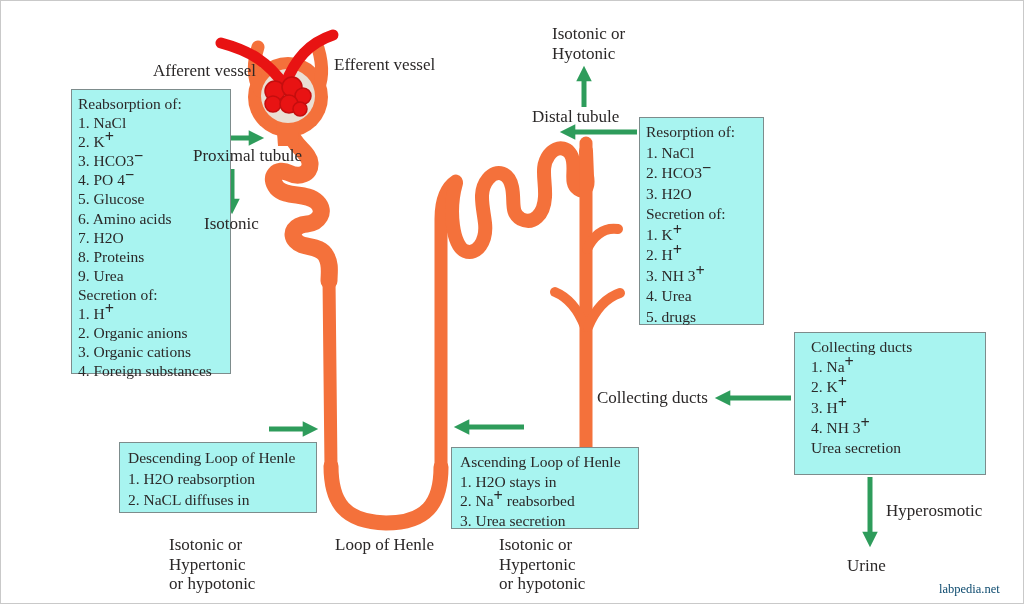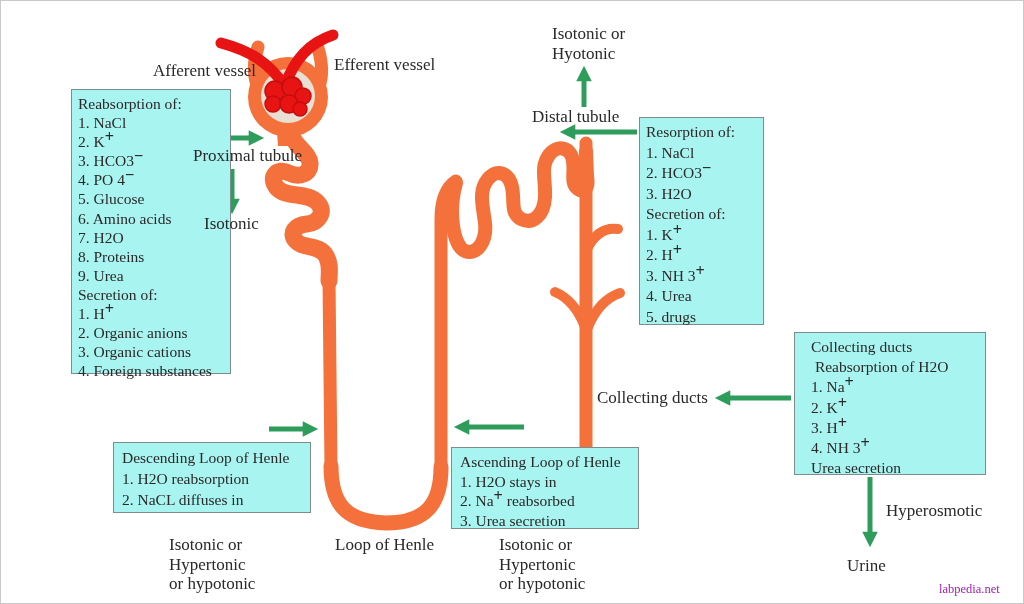--- a/index.html
+++ b/index.html
@@ -20,21 +20,21 @@
   .arrow{stroke:var(--arrow);stroke-width:5;fill:none;}
   .ah{fill:var(--arrow);}
   .infobox{
     position:absolute;background:var(--box_fill);border:1.5px solid var(--box_border);
     box-sizing:border-box;font-size:15.5px;line-height:19.4px;padding:4px 6px;
     white-space:nowrap;
   }
   .infobox .ln{white-space:pre;}
   .lbl{position:absolute;font-size:17px;line-height:19.5px;white-space:pre;}
   sup.s{font-size:1.05em;line-height:0;vertical-align:0.33em;font-weight:bold;letter-spacing:0;}
-  .wm{font-size:12.5px;color:#a21caf;}
+  .wm{font-size:12.5px;color:#0c4a6e;}
 </style>
 </head>
 <body>
 
 <div id="stage">
 
   <svg id="drawing" viewBox="0 0 1024 604" xmlns="http://www.w3.org/2000/svg">
     <defs>
       <marker id="ahm" viewBox="0 0 10 10" refX="1.5" refY="5" markerWidth="3.4" markerHeight="3.1" orient="auto-start-reverse">
         <path d="M0,0 L10,5 L0,10 Z" class="ah"></path>
@@ -133,29 +133,28 @@
       <div class="ln">Secretion of:</div>
       <div class="ln">1. K<sup class="s">+</sup></div>
       <div class="ln">2. H<sup class="s">+</sup></div>
       <div class="ln">3. NH 3<sup class="s">+</sup></div>
       <div class="ln">4. Urea</div>
       <div class="ln">5. drugs</div>
     </div>
 
   <div class="infobox" style="left:793px;top:331px;width:192px;height:143px;line-height:20.2px;padding-left:16px;">
       <div class="ln">Collecting ducts</div>
-      <div class="ln"> Reabsorption of H2O</div>
       <div class="ln">1. Na<sup class="s">+</sup></div>
       <div class="ln">2. K<sup class="s">+</sup></div>
       <div class="ln">3. H<sup class="s">+</sup></div>
       <div class="ln">4. NH 3<sup class="s">+</sup></div>
       <div class="ln">Urea secretion</div>
     </div>
 
-  <div class="infobox" style="left:112px;top:441px;width:198px;height:71px;line-height:21px;padding-left:8px;">
+  <div class="infobox" style="left:118px;top:441px;width:198px;height:71px;line-height:21px;padding-left:8px;">
       <div class="ln">Descending Loop of Henle</div>
       <div class="ln">1. H2O reabsorption</div>
       <div class="ln">2. NaCL diffuses in</div>
     </div>
 
   <div class="infobox" style="left:450px;top:446px;width:188px;height:82px;line-height:19.5px;padding-left:8px;">
       <div class="ln">Ascending Loop of Henle</div>
       <div class="ln">1. H2O stays in</div>
       <div class="ln">2. Na<sup class="s">+</sup> reabsorbed</div>
       <div class="ln">3. Urea secretion</div>

